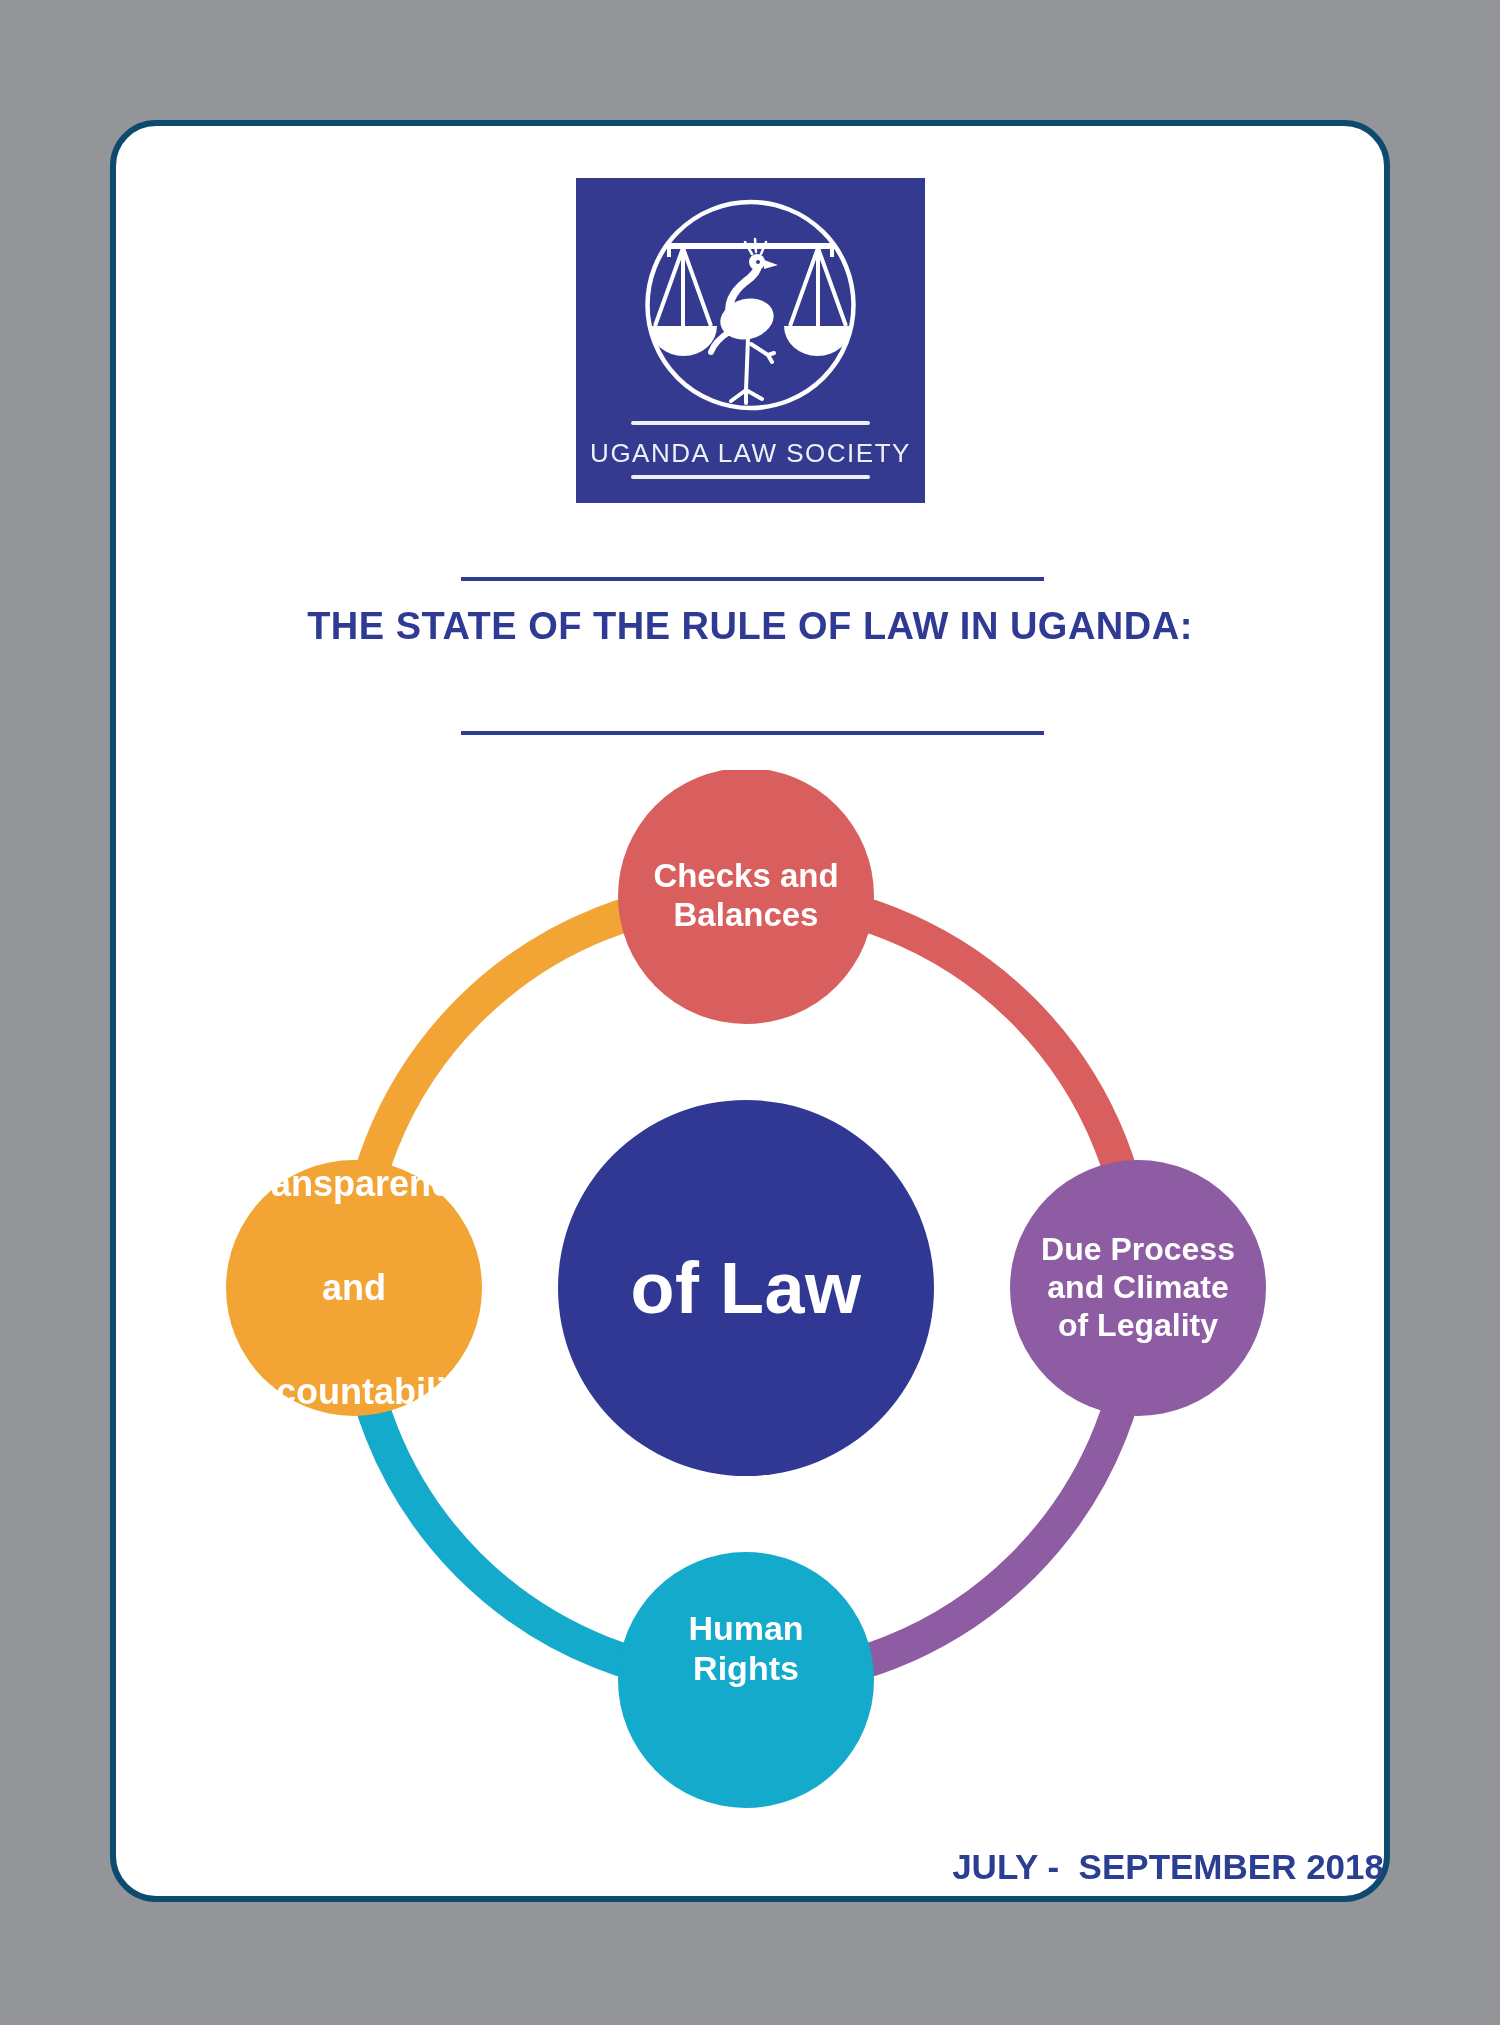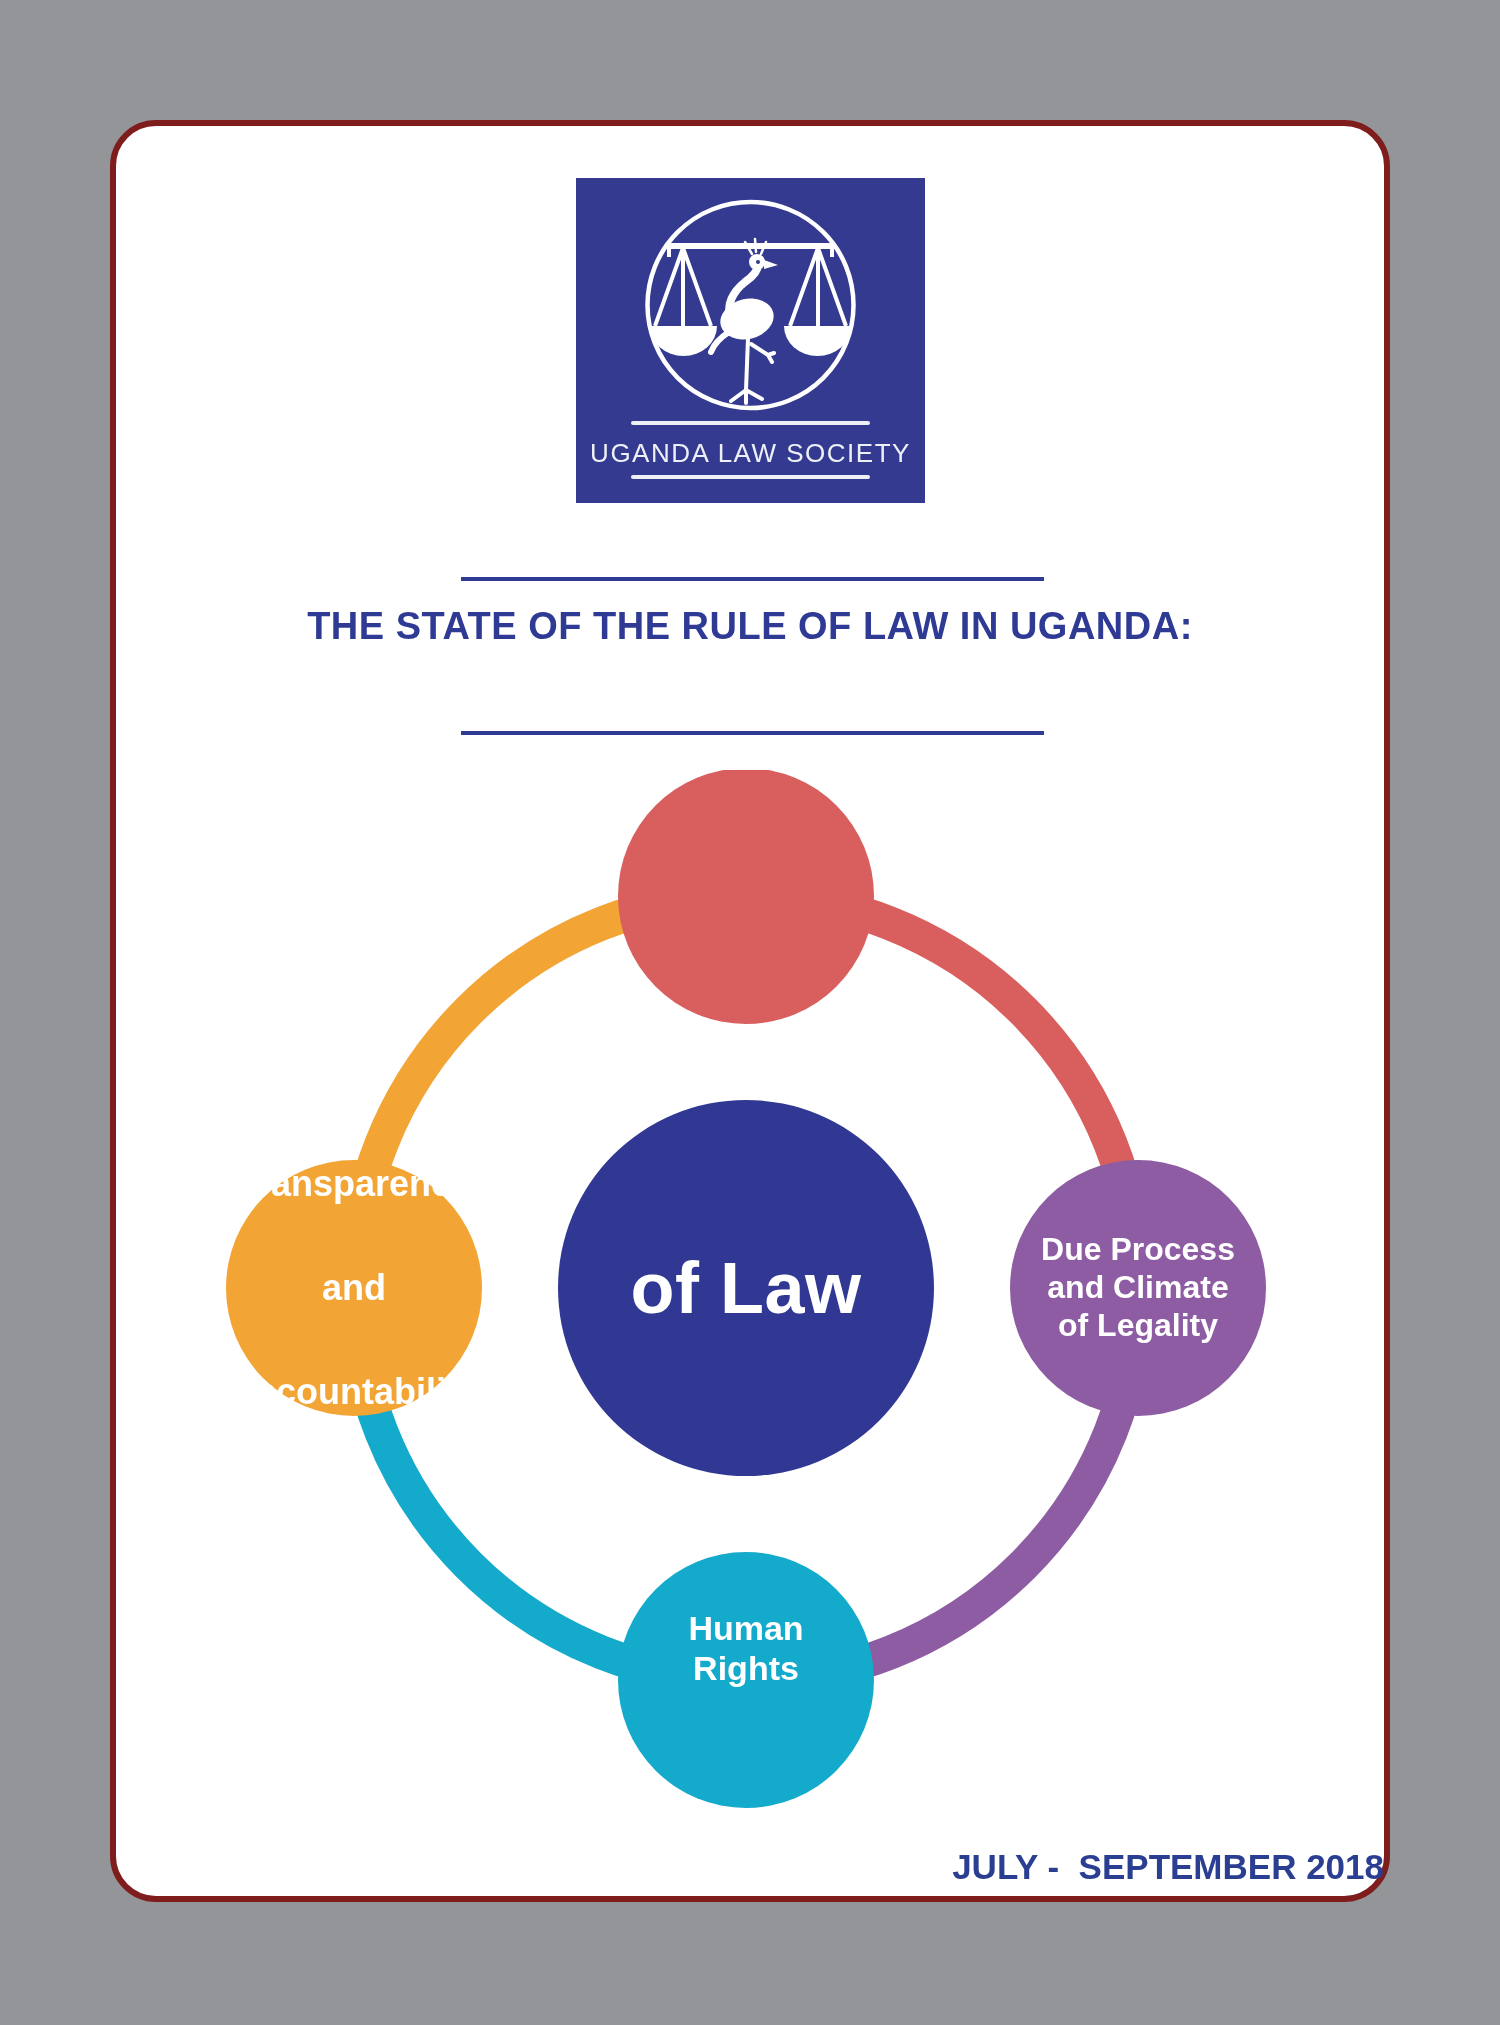--- a/index.html
+++ b/index.html
@@ -8,21 +8,21 @@
     background:#939598;
     position:relative;
     font-family:"Liberation Sans", sans-serif;
     overflow:hidden;
   }
   .card{
     position:absolute;left:110px;top:120px;
     width:1280px;height:1782px;
     box-sizing:border-box;
     background:#ffffff;
-    border:6px solid #7f1d1d;
+    border:6px solid #0c4a6e;
     border-radius:46px;
   }
   
   .logo{
     position:absolute;left:460px;top:52px;
     width:349px;height:325px;
   }
   .logo svg{display:block;width:100%;height:100%;}
   
   .sep{
@@ -139,20 +139,24 @@
       </g>
 
       <circle cx="630" cy="126" r="128" fill="#d95f5e"></circle>
       <circle cx="238" cy="518" r="128" fill="#f2a435"></circle>
       <circle cx="1022" cy="518" r="128" fill="#8d5ca3"></circle>
       <circle cx="630" cy="910" r="128" fill="#14aacb"></circle>
 
       <circle cx="630" cy="518" r="188" fill="#313893"></circle>
     </svg>
 
+    <div class="node-label top">
+      <span>Checks and</span>
+      <span>Balances</span>
+    </div>
     <div class="node-label left">
       <span>Transparency</span>
       <span>and</span>
       <span>Accountability</span>
     </div>
     <div class="node-label right">
       <span>Due Process</span>
       <span>and Climate</span>
       <span>of Legality</span>
     </div>

